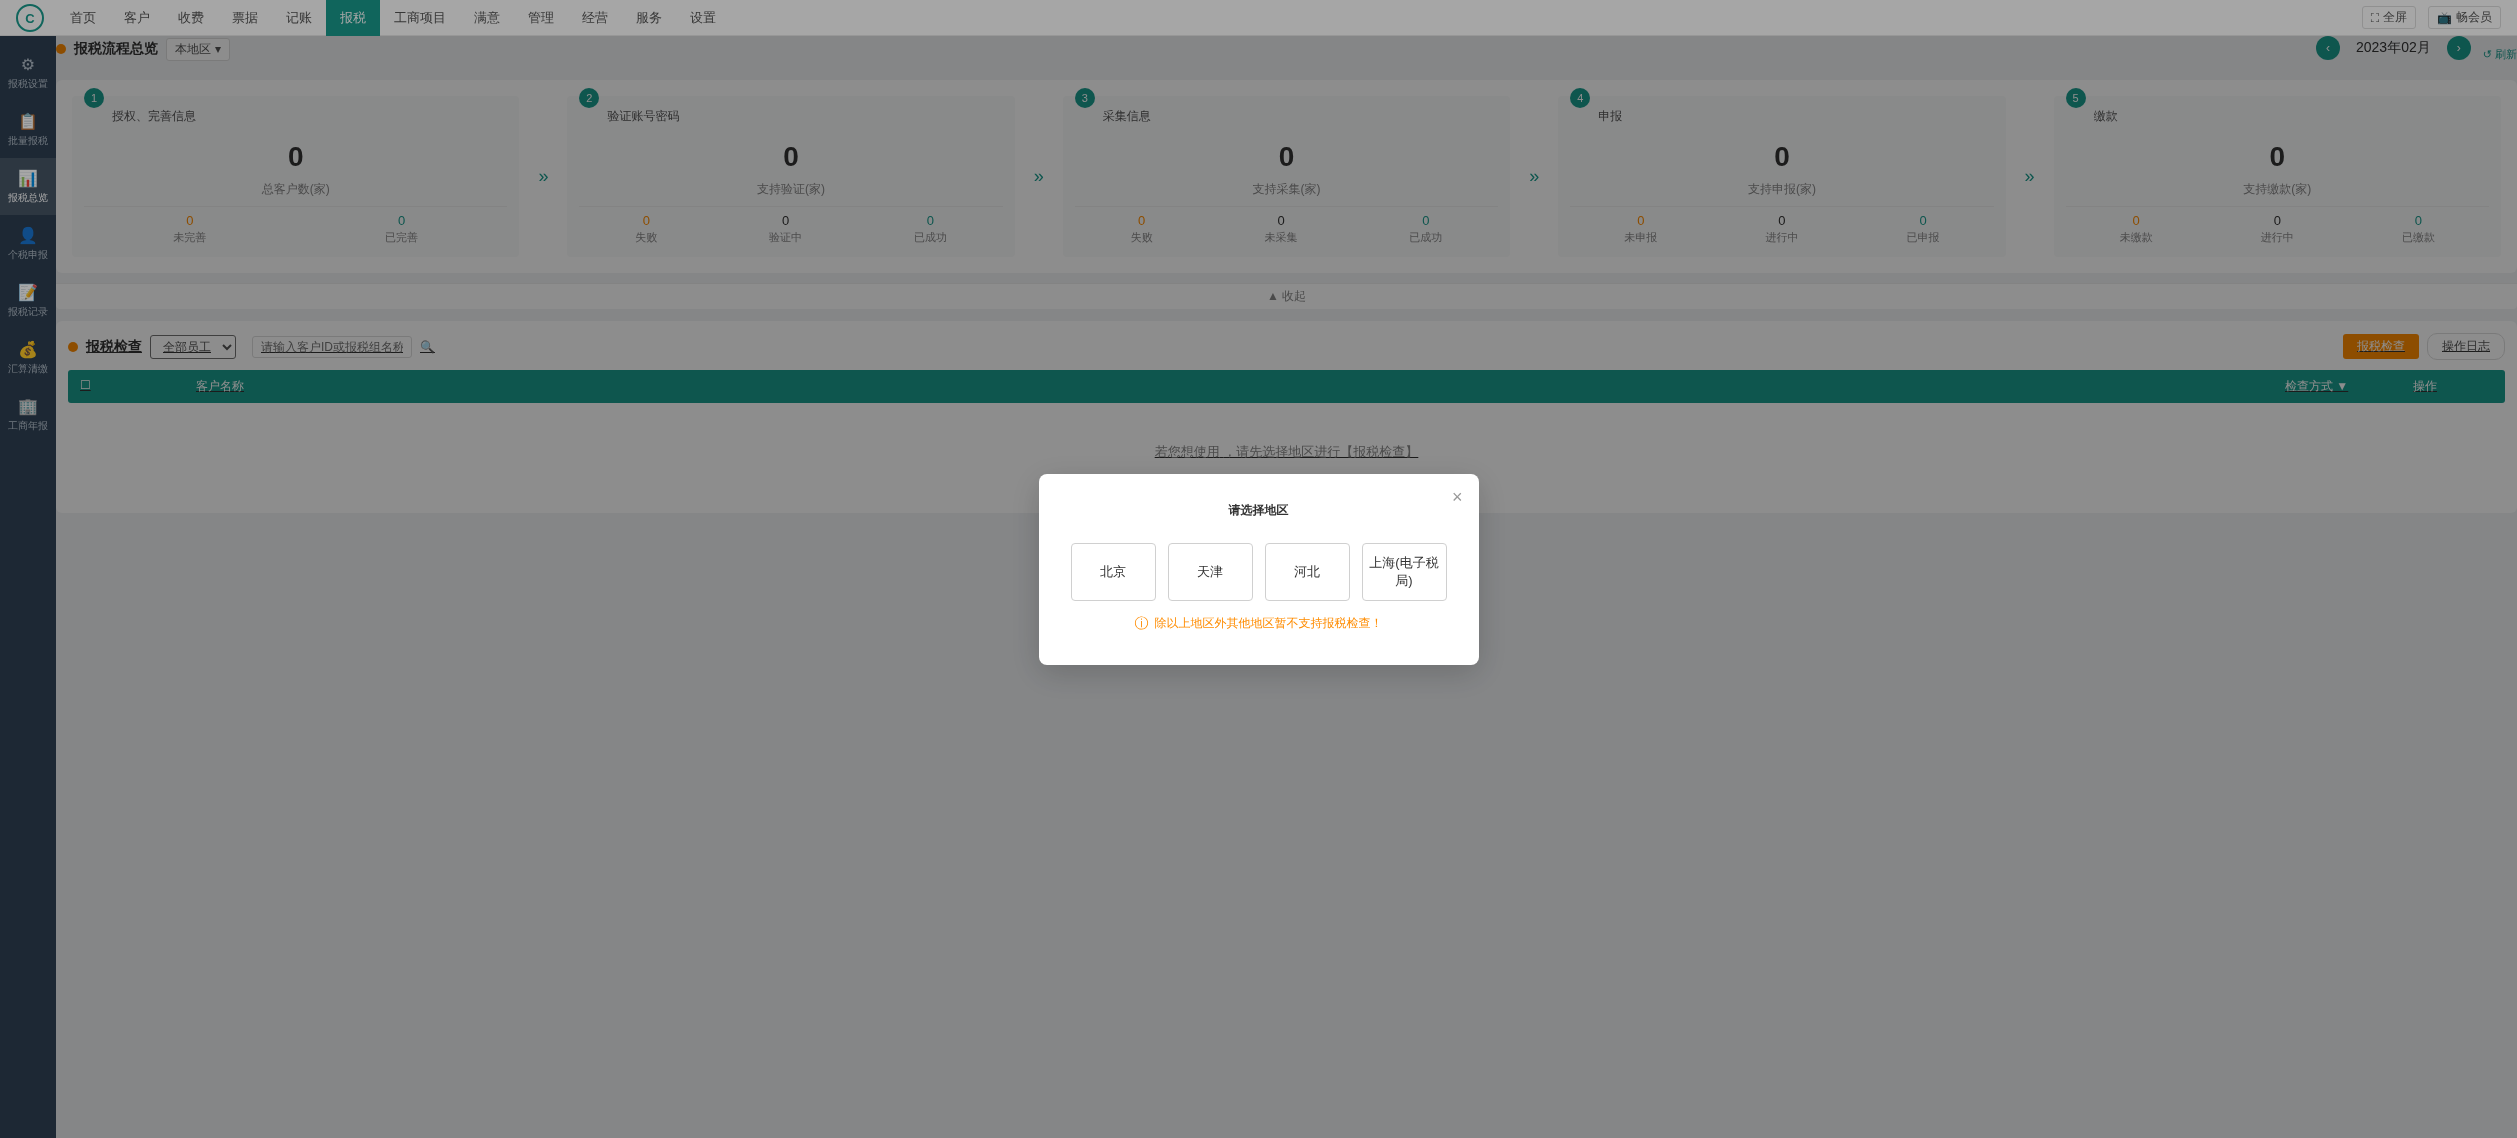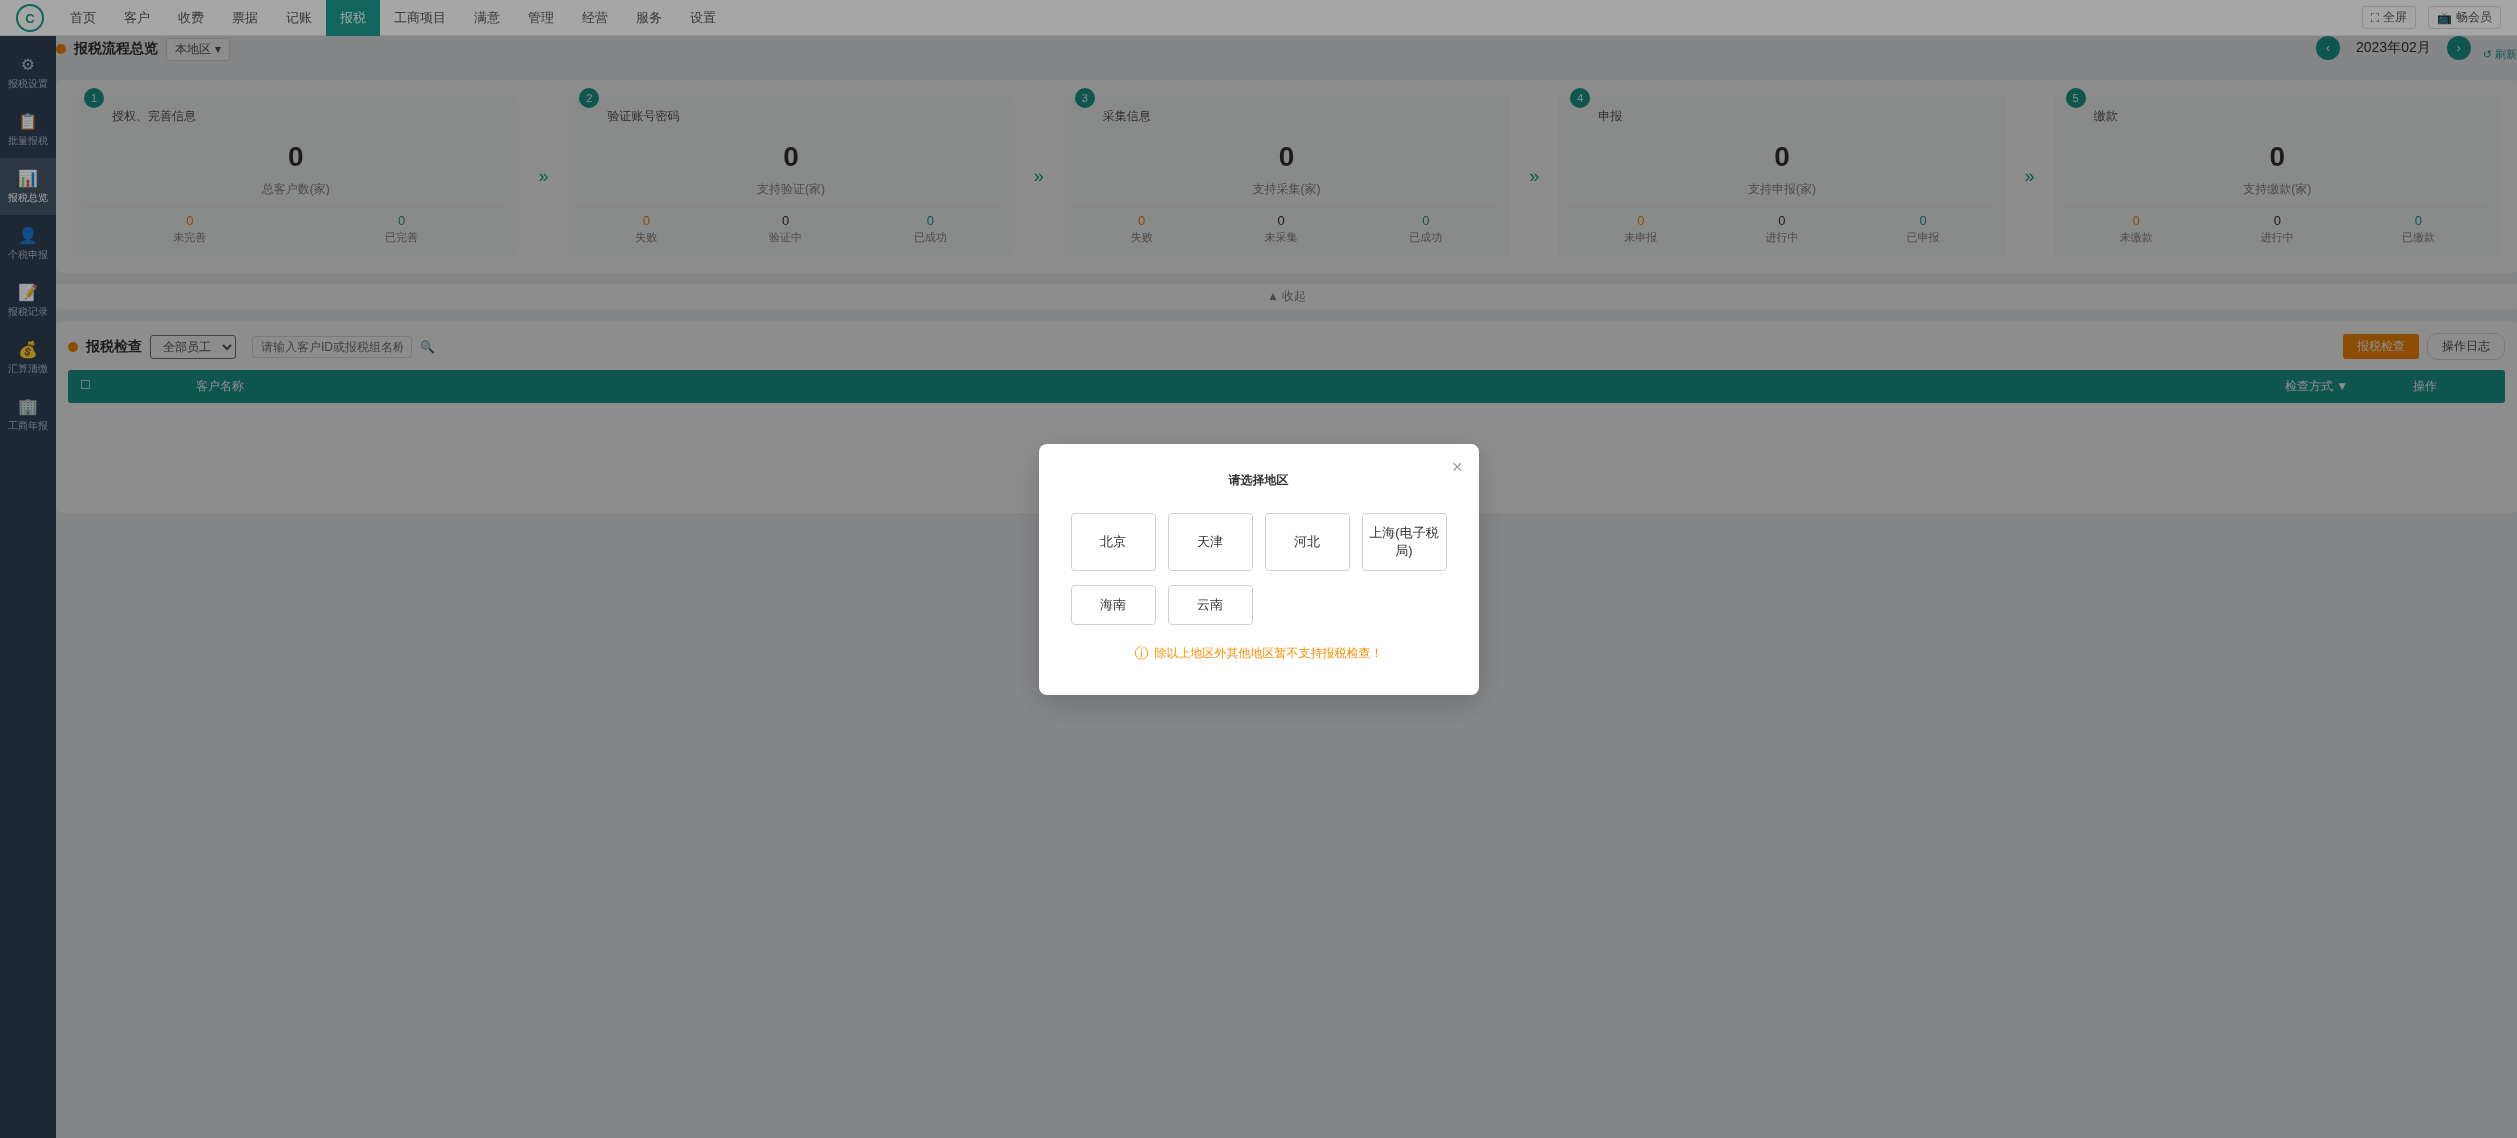--- a/index.html
+++ b/index.html
@@ -221,20 +221,21 @@
       border-top: 1px solid #eee;
       margin-bottom: 12px;
       border-radius: 0 0 4px 4px;
     }
 
     
     .tax-check-section {
       background: #fff;
       border-radius: 6px;
       padding: 12px;
+      text-decoration: underline;
     }
     .tax-check-header {
       display: flex;
       align-items: center;
       gap: 8px;
       margin-bottom: 10px;
     }
     .filter-group {
       display: flex;
       align-items: center;
@@ -623,25 +624,19 @@
     <div class="modal-title">请选择地区</div>
 
     <div class="region-grid">
       <button class="region-btn">北京</button>
       <button class="region-btn">天津</button>
       <button class="region-btn">河北</button>
       <button class="region-btn">上海(电子税局)</button>
     </div>
 
 
-    <div class="region-grid-row3">
-      <button class="region-btn">海南</button>
-      <button class="region-btn">云南</button>
-      <button class="region-btn" style="visibility:hidden;"></button>
-      <button class="region-btn" style="visibility:hidden;"></button>
-    </div>
 
     <div class="modal-warning">
       <span class="warning-icon">ⓘ</span>
       <span>除以上地区外其他地区暂不支持报税检查！</span>
     </div>
   </div>
 </div>
 
 </body></html>

